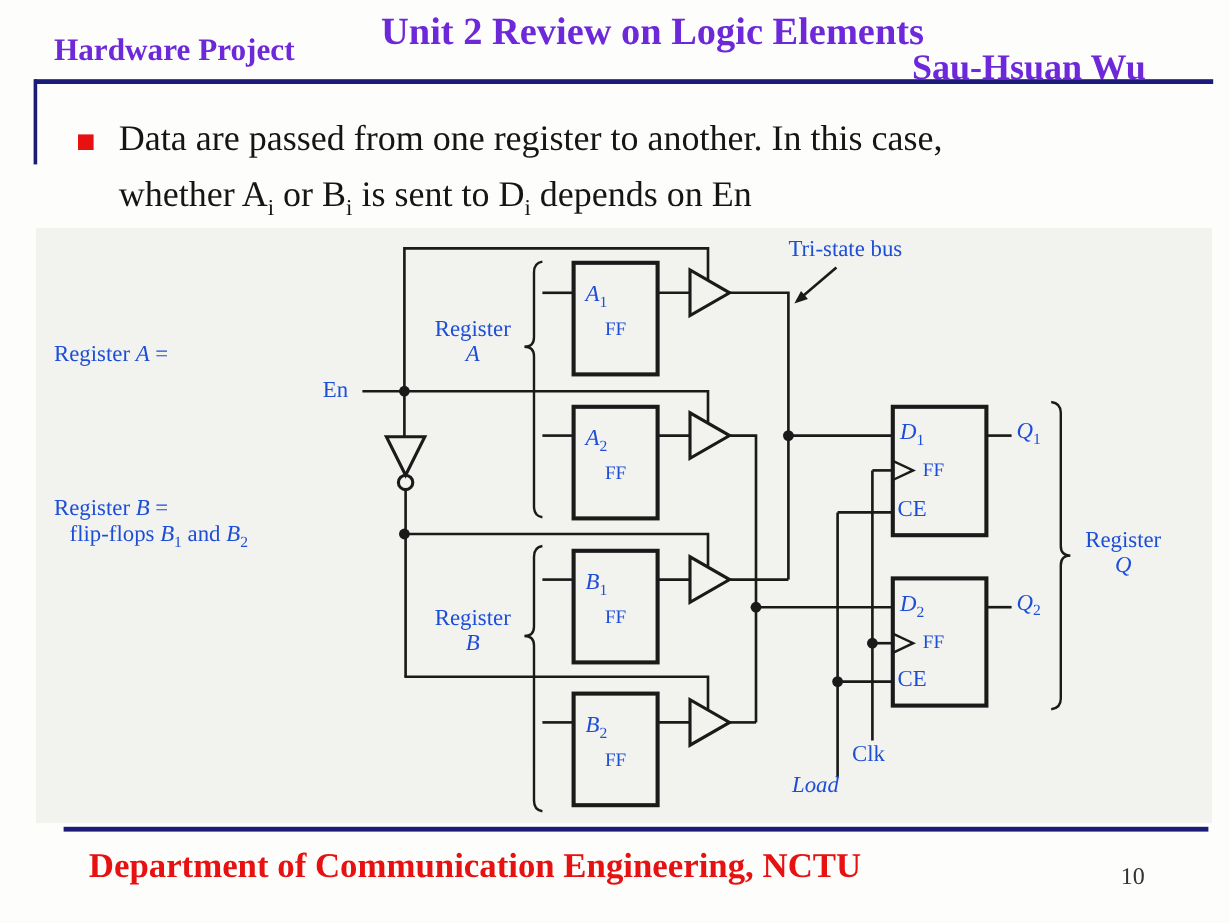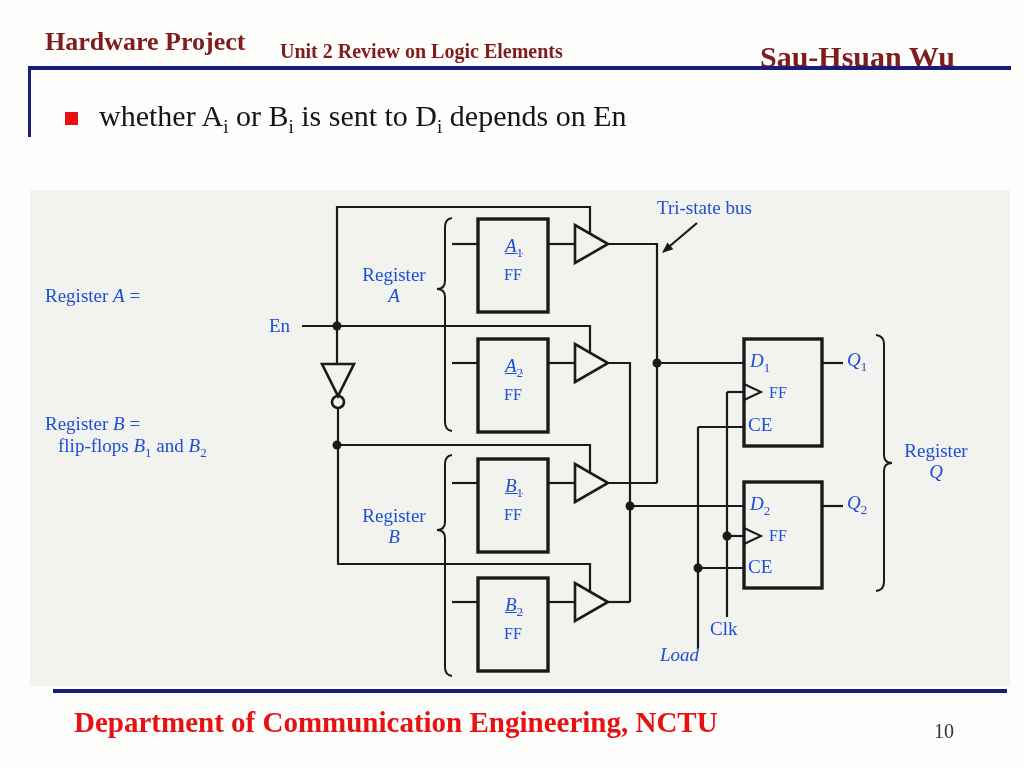--- a/index.html
+++ b/index.html
@@ -1,53 +1,54 @@
 <!DOCTYPE html>
 <html><head>
 <meta charset="utf-8">
 <style>
   html,body{margin:0;padding:0;}
   body{width:1024px;height:768px;background:#fdfdfc;position:relative;overflow:hidden;
        font-family:"Liberation Serif", serif;}
   .abs{position:absolute;}
-  .navy{color:#7f1d1d;}
+  .navy{color:#6d28d9;}
   .hdr-text{font-weight:bold;white-space:nowrap;}
   #hdr-course{left:45px;top:27px;font-size:26px;}
-  #hdr-title{left:280px;top:40px;width:490px;text-align:left;font-size:20px;}
+  #hdr-title{left:280px;top:8px;width:490px;text-align:right;font-size:32px;}
   #hdr-author{left:760px;top:40px;width:230px;text-align:left;font-size:30px;}
   .rule{background:#1b1b78;}
   #hdr-rule{left:29px;top:66px;width:982px;height:4px;}
   #hdr-drop{left:28px;top:66px;width:3px;height:71px;}
   #ftr-rule{left:53px;top:689px;width:954px;height:4px;}
   #bullet-sq{left:65px;top:112px;width:13px;height:13px;background:#e81111;}
   #bullet-text{left:99px;top:92px;width:905px;font-size:30px;line-height:47px;color:#151515;}
   #bullet-text sub{font-size:19px;line-height:0;}
   #figure{left:30px;top:190px;width:980px;height:496px;background:#f2f2ee;}
   #circuit-svg{position:absolute;left:0;top:0;}
   .fig-label{position:absolute;font-size:19px;color:#1d4ed8;white-space:nowrap;line-height:22px;}
   .fig-label sub{font-size:13px;line-height:0;}
   .def-block .l2{padding-left:13px;}
   .grp{text-align:center;line-height:21px;}
-  .ffbox-letter{width:52px;text-align:center;text-decoration:underline;}
+  .ffbox-letter{width:52px;text-align:left;}
   .ffbold{font-weight:normal;font-size:16px;}
   .it{font-style:italic;}
   #ftr-dept{left:74px;top:706px;font-size:29px;font-weight:bold;color:#e81111;white-space:nowrap;}
   #ftr-page{left:934px;top:720px;font-size:20px;color:#333;}
 </style>
 </head>
 <body>
 
 <div class="abs hdr-text navy" id="hdr-course">Hardware Project</div>
 <div class="abs hdr-text navy" id="hdr-title">Unit 2 Review on Logic Elements</div>
 <div class="abs hdr-text navy" id="hdr-author">Sau-Hsuan Wu</div>
 <div class="abs rule" id="hdr-rule"></div>
 <div class="abs rule" id="hdr-drop"></div>
 
 <div class="abs" id="bullet-sq"></div>
 <div class="abs" id="bullet-text">
+  <div><span>Data are passed from one register to another. In this case,</span></div>
   <div><span>whether A</span><sub>i</sub><span> or B</span><sub>i</sub><span> is sent to D</span><sub>i</sub><span> depends on En</span></div>
 </div>
 
 <div class="abs" id="figure">
 
   <svg id="circuit-svg" width="980" height="496" viewBox="30 190 980 496">
     <g stroke="#1a1a1a" stroke-width="2.2" fill="none">
       <path d="M302 326 H590 V353"></path>
       <path d="M337 326 V207 H590 V234"></path>
       <path d="M337 326 V364"></path>

